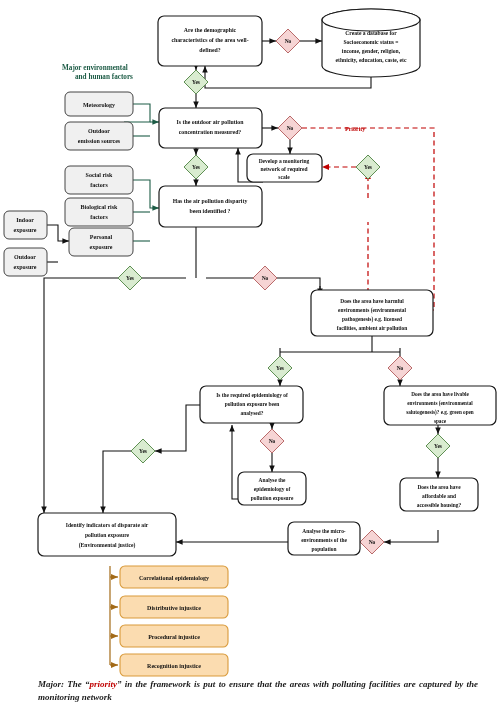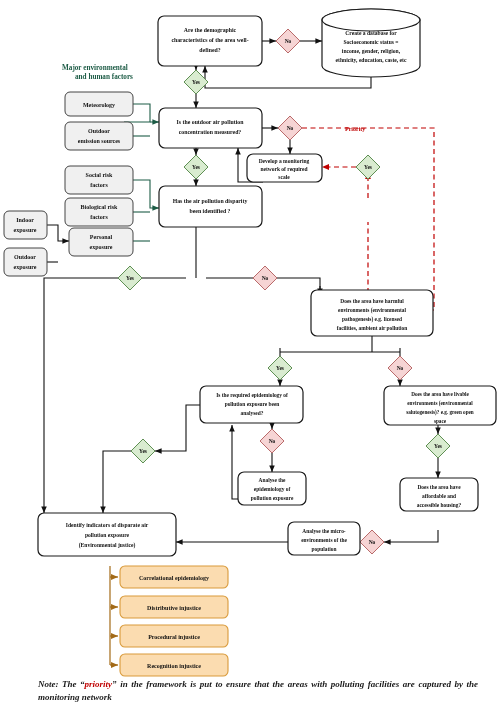--- a/index.html
+++ b/index.html
@@ -327,13 +327,13 @@
   <g>
     <rect x="120" y="625" width="108" height="22" rx="5" ry="5" fill="#fbdcb0" stroke="#d99a3a" stroke-width="1.1"></rect>
     <text class="nodeText" x="174" y="639" text-anchor="middle" font-size="6">Procedural injustice</text>
   </g>
   <g>
     <rect x="120" y="654" width="108" height="22" rx="5" ry="5" fill="#fbdcb0" stroke="#d99a3a" stroke-width="1.1"></rect>
     <text class="nodeText" x="174" y="668" text-anchor="middle" font-size="6">Recognition injustice</text>
   </g>
 </svg>
 
-<div class="note"><span>Note: The  “</span><b class="red">priority</b><span>” in the framework is put to ensure that the areas with polluting facilities are captured by the monitoring network</span></div>
+<div class="note"><span>Major: The  “</span><b class="red">priority</b><span>” in the framework is put to ensure that the areas with polluting facilities are captured by the monitoring network</span></div>
 
 </body></html>

